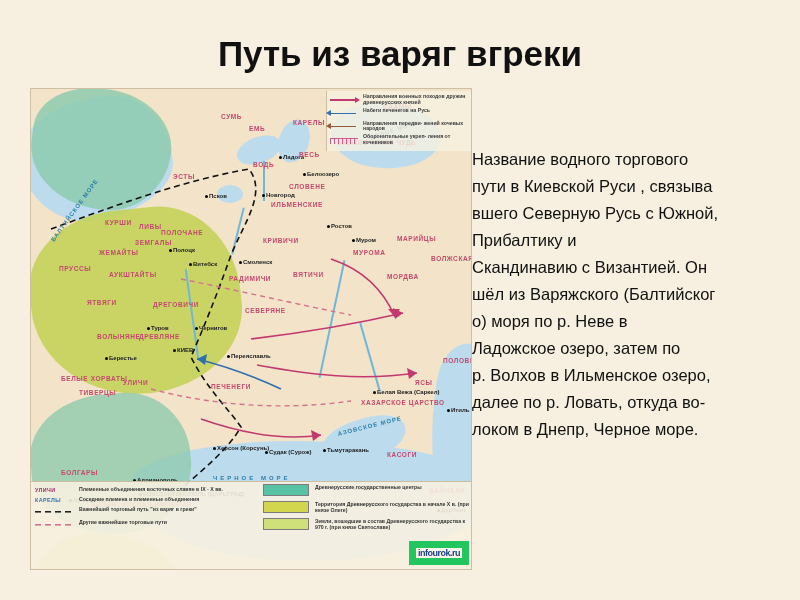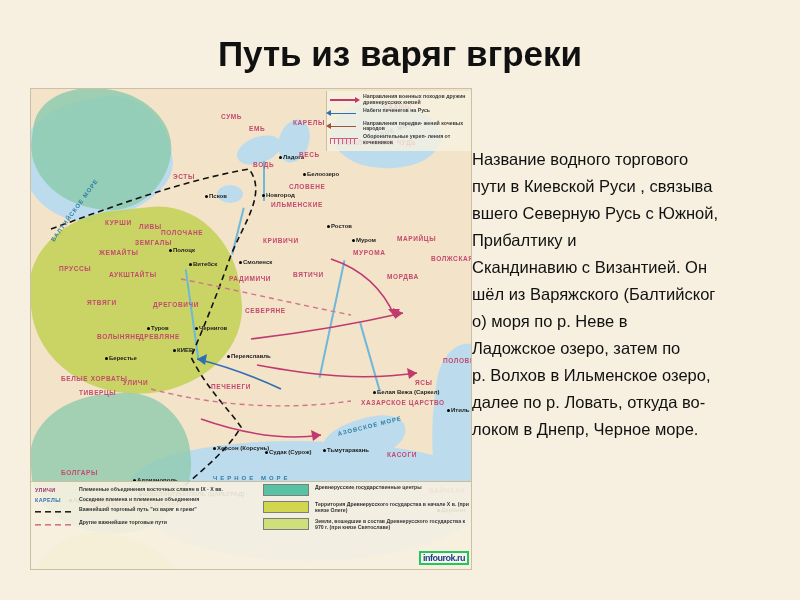--- a/index.html
+++ b/index.html
@@ -104,21 +104,21 @@
      background-size:100% 1.6px;background-repeat:no-repeat;background-position:0 3px;}
   .swatch{width:46px;flex:0 0 46px;height:12px;margin-right:6px;border:1px solid #7d7d7d;box-sizing:border-box;}
   .sw-teal{background:#57c3a4;}
   .sw-olive{background:#d2d64e;}
   .sw-lime{background:#cfe07a;}
   .lbrow2{display:flex;align-items:flex-start;margin-bottom:5px;}
   
   .watermark{
     position:absolute;right:4px;bottom:4px;
     font-size:9px;font-weight:700;color:#1b3f8b;
-    border:2px solid #22c55e;padding:0 2px;letter-spacing:-.5px;
+    border:7px solid #22c55e;padding:0 2px;letter-spacing:-.5px;
     background:rgba(255,255,255,.35);
   }
   
   .body-text{
     position:absolute;left:472px;top:146px;width:330px;
     font-size:16.5px;line-height:27px;color:#111;
   }
   .body-text p{margin:0;white-space:nowrap;}
 </style>
 </head>

